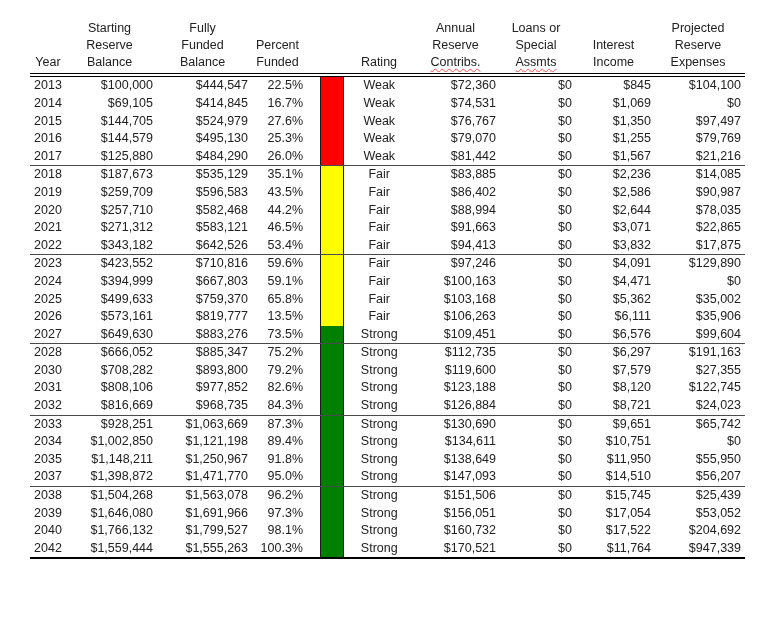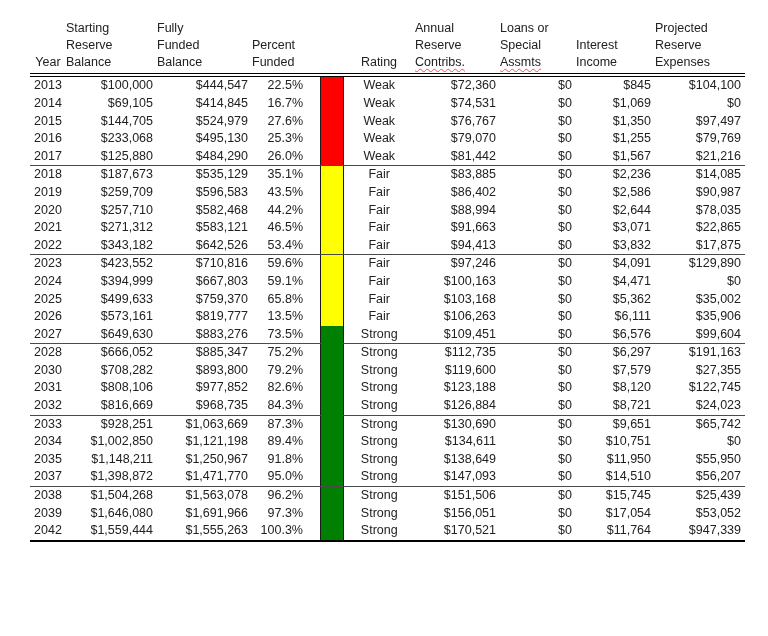--- a/index.html
+++ b/index.html
@@ -12,21 +12,21 @@
     position:absolute; left:30px; top:20px; width:715px;
     border-collapse:collapse; table-layout:fixed;
   }
   thead th {
     font-weight:normal; vertical-align:bottom;
     font-size:12.5px; line-height:16.8px;
     padding:0 4px 3px 0;
     border-bottom:4px double #000000;
   }
   thead th.h-center { text-align:center; padding-right:0; }
-  thead th.h-num { text-align:left; }
+  thead th.h-num { text-align:center; }
   .hl { display:block; white-space:pre-line; }
   .squiggle {
     display:block;
     text-decoration:underline;
     text-decoration-style:wavy;
     text-decoration-color:#ff5050;
     text-decoration-thickness:1px;
     text-underline-offset:2px;
   }
   tbody td {
@@ -137,21 +137,21 @@
       <td></td>
       <td class="bar-cell" style="background: rgb(255, 0, 0);"></td>
       <td class="ctr">Weak</td>
       <td class="num">$76,767</td>
       <td class="num">$0</td>
       <td class="num">$1,350</td>
       <td class="num">$97,497</td>
     </tr>
         <tr>
       <td class="ctr">2016</td>
-      <td class="num">$233,068</td>
+      <td class="num">$144,579</td>
       <td class="num">$495,130</td>
       <td class="num">25.3%</td>
       <td></td>
       <td class="bar-cell" style="background: rgb(255, 0, 0);"></td>
       <td class="ctr">Weak</td>
       <td class="num">$79,070</td>
       <td class="num">$0</td>
       <td class="num">$1,255</td>
       <td class="num">$79,769</td>
     </tr>
@@ -420,20 +420,33 @@
       <td class="num">$1,646,080</td>
       <td class="num">$1,691,966</td>
       <td class="num">97.3%</td>
       <td></td>
       <td class="bar-cell" style="background: rgb(0, 128, 0);"></td>
       <td class="ctr">Strong</td>
       <td class="num">$156,051</td>
       <td class="num">$0</td>
       <td class="num">$17,054</td>
       <td class="num">$53,052</td>
+    </tr>
+        <tr>
+      <td class="ctr">2040</td>
+      <td class="num">$1,766,132</td>
+      <td class="num">$1,799,527</td>
+      <td class="num">98.1%</td>
+      <td></td>
+      <td class="bar-cell" style="background: rgb(0, 128, 0);"></td>
+      <td class="ctr">Strong</td>
+      <td class="num">$160,732</td>
+      <td class="num">$0</td>
+      <td class="num">$17,522</td>
+      <td class="num">$204,692</td>
     </tr>
         <tr>
       <td class="ctr">2042</td>
       <td class="num">$1,559,444</td>
       <td class="num">$1,555,263</td>
       <td class="num">100.3%</td>
       <td></td>
       <td class="bar-cell" style="background: rgb(0, 128, 0);"></td>
       <td class="ctr">Strong</td>
       <td class="num">$170,521</td>

